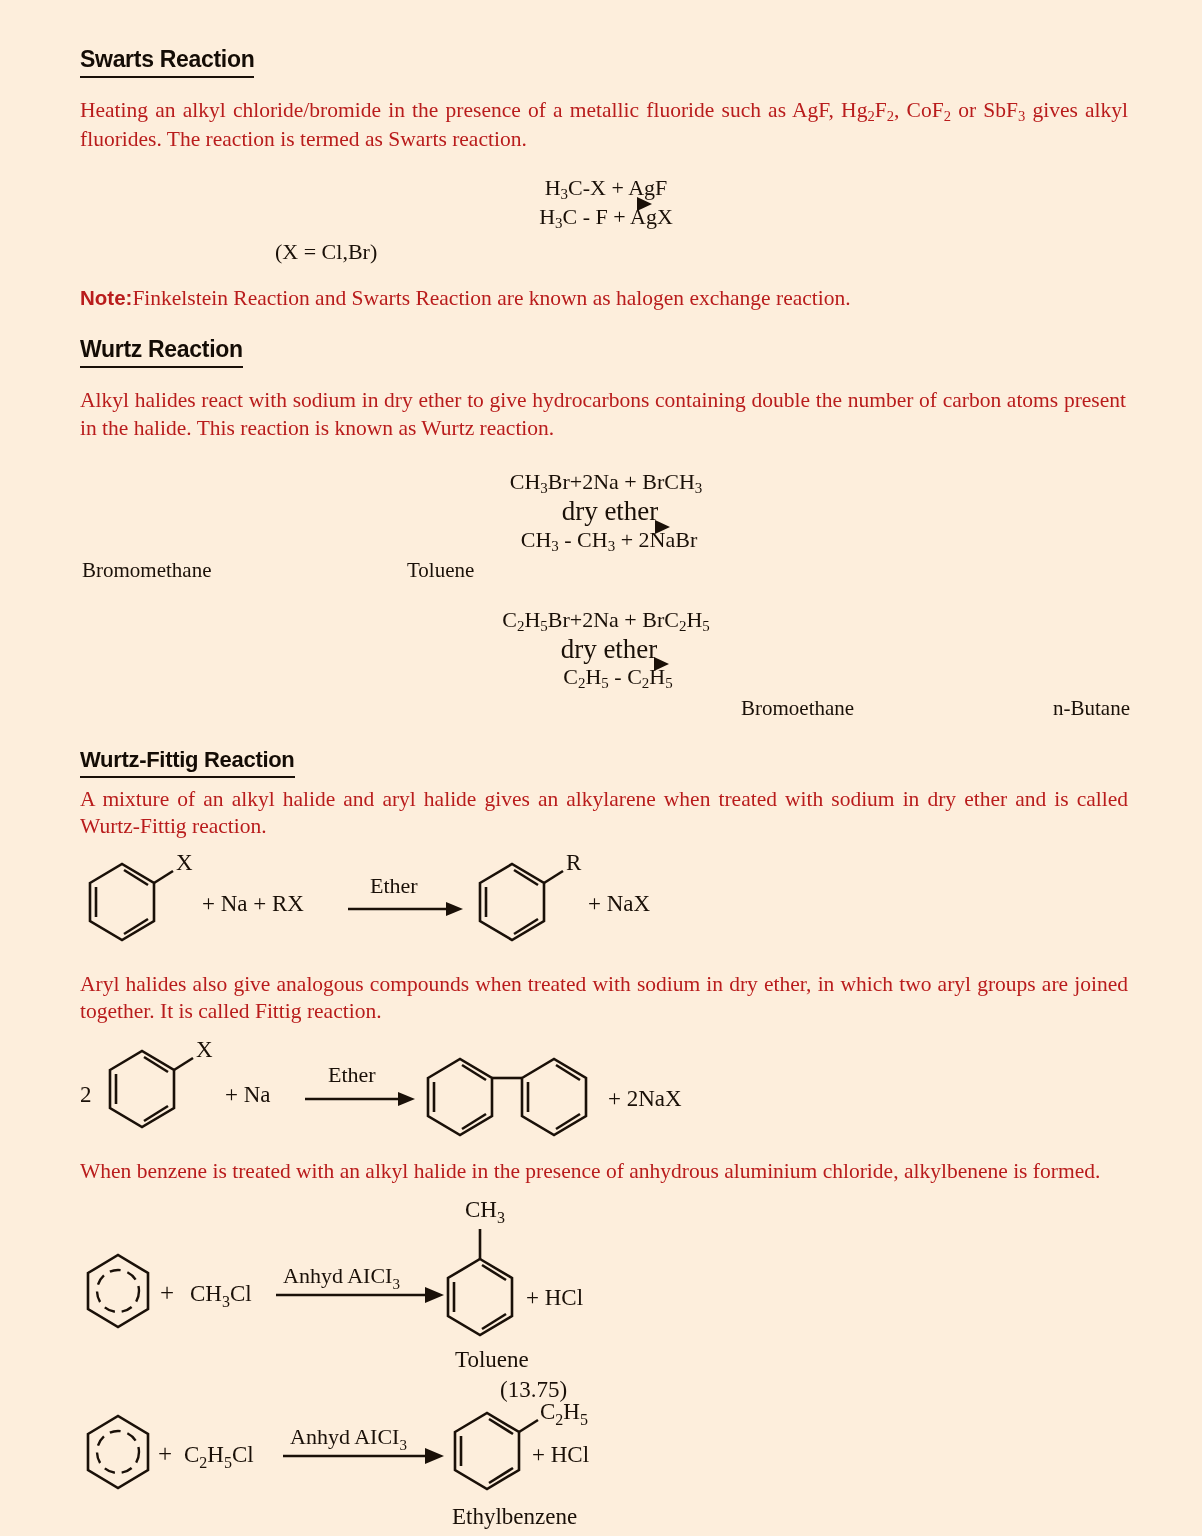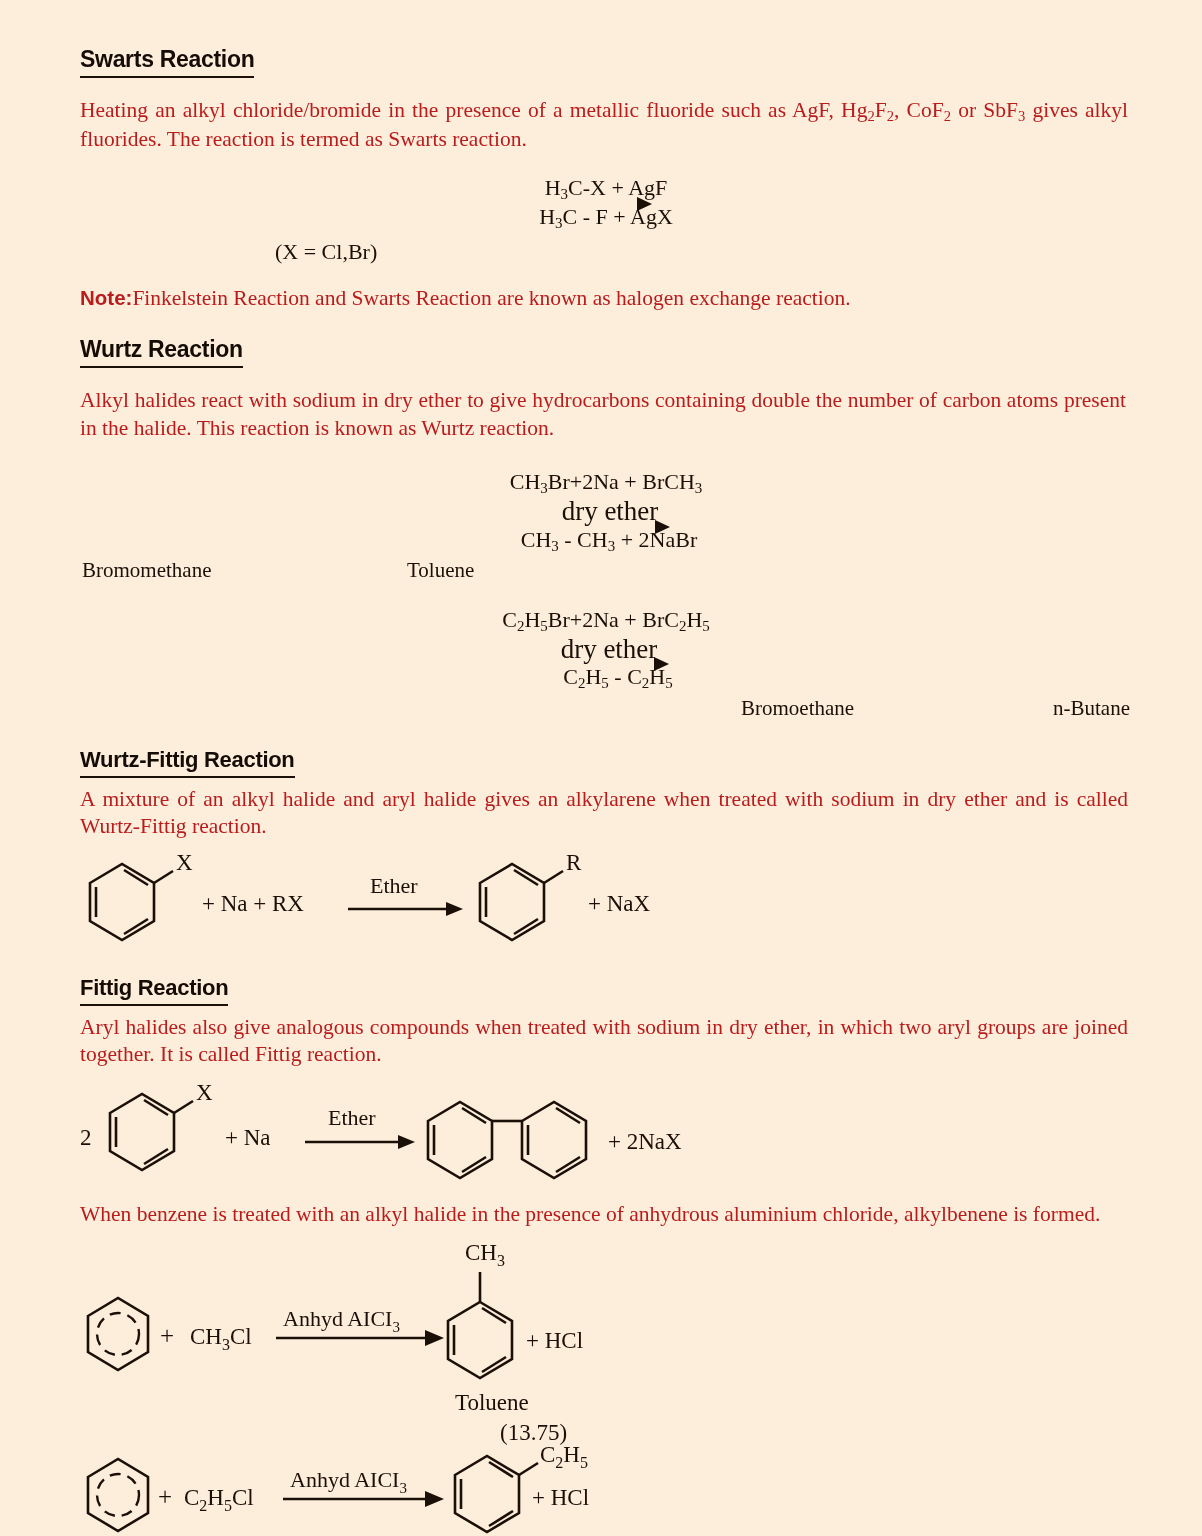--- a/index.html
+++ b/index.html
@@ -201,23 +201,20 @@
         <line x1="406" y1="34" x2="406" y2="64"></line>
         <line x1="434" y1="17" x2="458" y2="32"></line>
         <line x1="434" y1="81" x2="458" y2="66"></line>
         <line x1="464" y1="30" x2="483" y2="18"></line>
       </g>
       <text x="486" y="17" font-family="Liberation Serif, serif" font-size="23" fill="#1a1008">R</text>
       <text x="508" y="58" font-family="Liberation Serif, serif" font-size="23" fill="#1a1008">+  NaX</text>
     </svg>
   </div>
 
-  <div class="heading-wrap" style="margin-top:12px;">
-    <h2 class="section-heading" style="font-size:22px;">Fittig Reaction</h2>
-  </div>
 
   <p class="body-text" style="margin-top:8px; width:1048px;">Aryl halides also give analogous compounds when treated with sodium in dry ether, in which two aryl groups are joined together. It is called Fittig reaction.</p>
 
   <div style="margin-top:14px; position:relative; height:110px;">
     <svg width="640" height="110" viewBox="0 0 640 110">
       <text x="0" y="62" font-family="Liberation Serif, serif" font-size="23" fill="#1a1008">2</text>
 
       <g stroke="#1a1008" stroke-width="2.6" fill="none">
         <polygon points="30,30 62,11 94,30 94,68 62,87 30,68"></polygon>
         <line x1="36" y1="34" x2="36" y2="64"></line>

